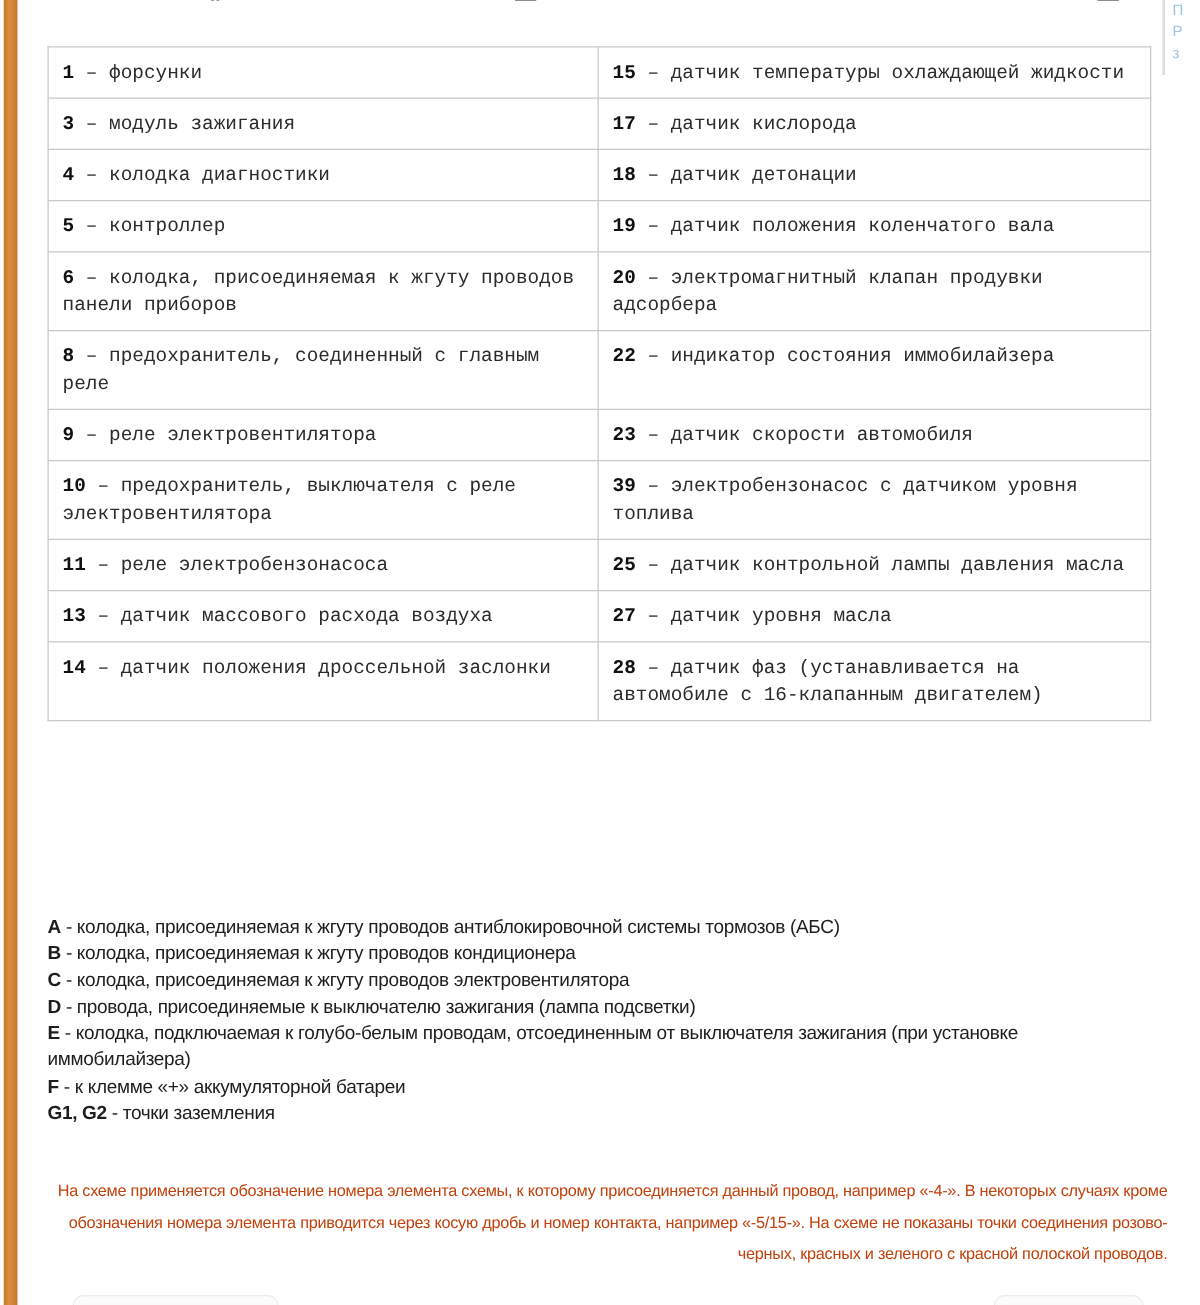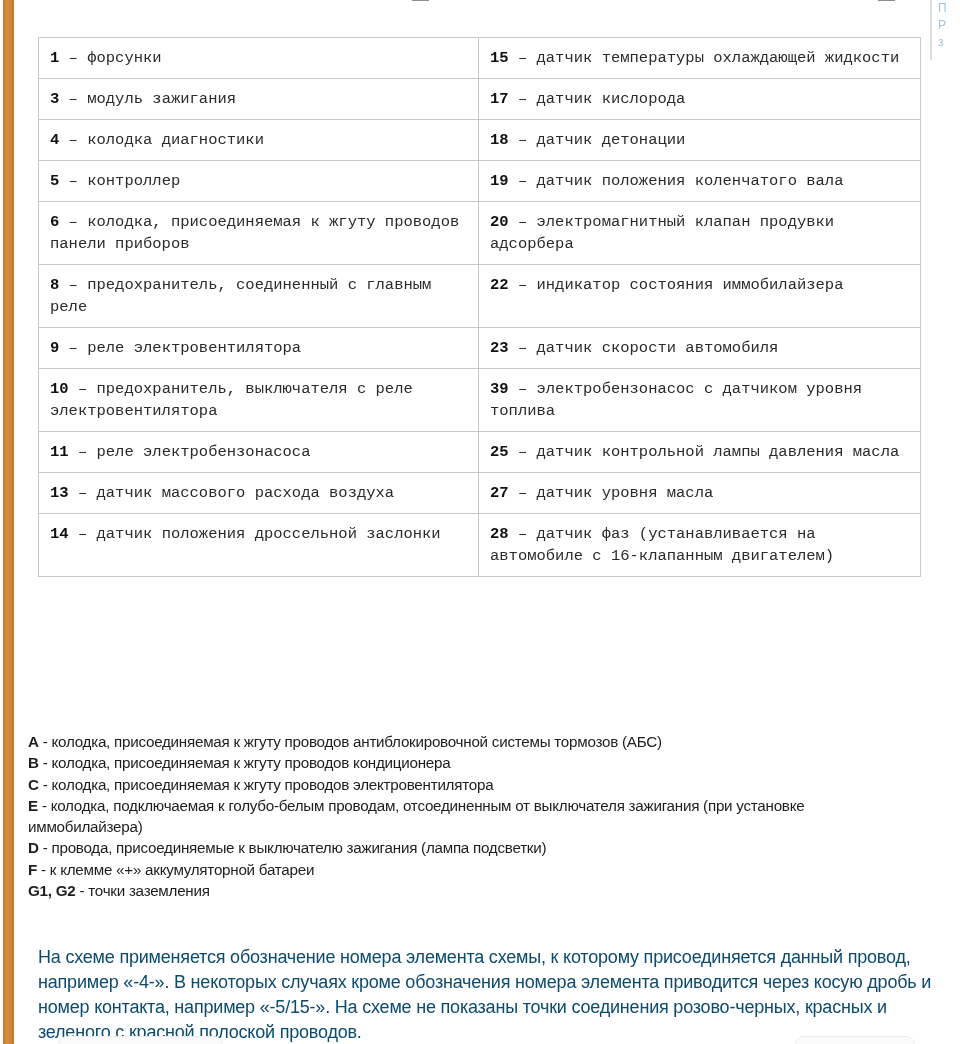--- a/index.html
+++ b/index.html
@@ -88,45 +88,45 @@
   #legend-table td.col-left  { width: 440px; }
   #legend-table td.col-right { width: 442px; margin-left: 28px; }
   #legend-table .item-num {
     font-weight: bold;
     color: #111111;
   }
 
   
   #letter-list {
     position: absolute;
-    left: 28px;
+    left: 38px;
     top: 731px;
     width: 890px;
   }
   #letter-list .letter-row {
     font-size: 15.2px;
     line-height: 21.3px;
     color: #1e1e1e;
     letter-spacing: -0.25px;
   }
   #letter-list .letter-key {
     font-weight: bold;
   }
 
   
   #closing-paragraph {
     position: absolute;
     left: 38px;
     top: 927px;
     width: 896px;
-    font-size: 18px;
+    font-size: 13px;
     line-height: 25px;
-    color: #0c4a6e;
+    color: #c2410c;
     letter-spacing: -0.2px;
-    text-align: left;
+    text-align: right;
   }
 
   
   #bottom-button-strip {
     position: absolute;
     left: 0;
     top: 1036px;
     width: 960px;
     height: 8px;
     overflow: hidden;
@@ -206,22 +206,22 @@
         <td class="col-left"><span class="item-num">14</span> – <span>датчик положения дроссельной заслонки</span></td>
         <td class="col-right"><span class="item-num">28</span> – <span>датчик фаз (устанавливается на автомобиле с 16-клапанным двигателем)</span></td>
       </tr>
     </tbody>
 </table>
 
 <div id="letter-list">
     <div class="letter-row"><span class="letter-key">A</span> <span>- колодка, присоединяемая к жгуту проводов антиблокировочной системы тормозов (АБС)</span></div>
     <div class="letter-row"><span class="letter-key">B</span> <span>- колодка, присоединяемая к жгуту проводов кондиционера</span></div>
     <div class="letter-row"><span class="letter-key">C</span> <span>- колодка, присоединяемая к жгуту проводов электровентилятора</span></div>
+    <div class="letter-row"><span class="letter-key">D</span> <span>- провода, присоединяемые к выключателю зажигания (лампа подсветки)</span></div>
     <div class="letter-row"><span class="letter-key">E</span> <span>- колодка, подключаемая к голубо-белым проводам, отсоединенным от выключателя зажигания (при установке иммобилайзера)</span></div>
-    <div class="letter-row"><span class="letter-key">D</span> <span>- провода, присоединяемые к выключателю зажигания (лампа подсветки)</span></div>
     <div class="letter-row"><span class="letter-key">F</span> <span>- к клемме «+» аккумуляторной батареи</span></div>
     <div class="letter-row"><span class="letter-key">G1, G2</span> <span>- точки заземления</span></div>
   </div>
 
 <p id="closing-paragraph">На схеме применяется обозначение номера элемента схемы, к которому присоединяется данный провод, например «-4-». В некоторых случаях кроме обозначения номера элемента приводится через косую дробь и номер контакта, например «-5/15-». На схеме не показаны точки соединения розово-черных, красных и зеленого с красной полоской проводов.</p>
 
 <div id="bottom-button-strip">
   <div class="clipped-button" id="bottom-button-left"></div>
   <div class="clipped-button" id="bottom-button-right"></div>
 </div>

